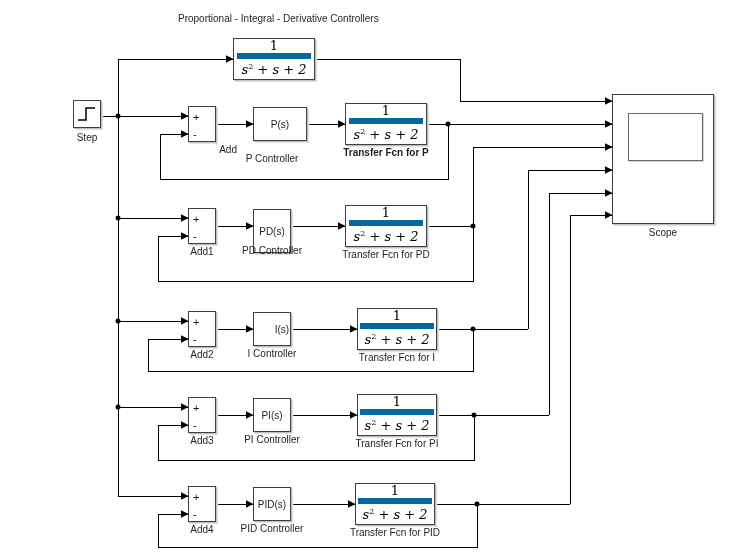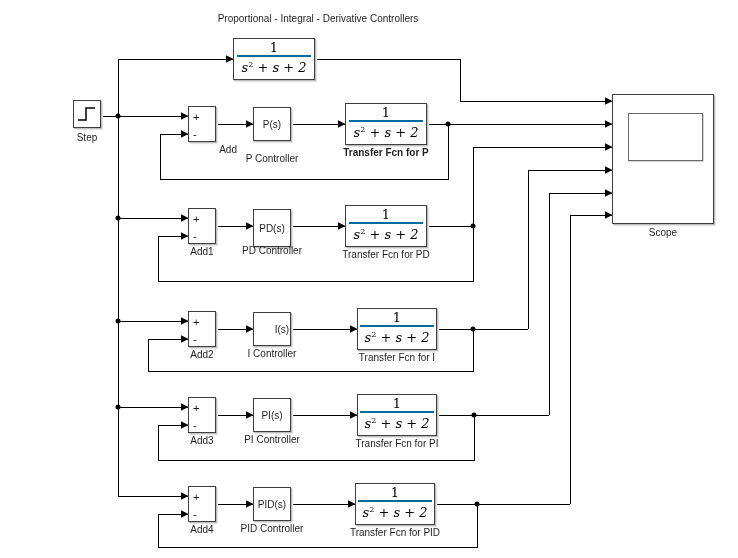--- a/index.html
+++ b/index.html
@@ -4,30 +4,30 @@
 <style>
   html,body{margin:0;padding:0;background:#ffffff;}
   #canvas{position:relative;width:738px;height:558px;background:#ffffff;overflow:hidden;
           font-family:"Liberation Sans",sans-serif;color:#1a1a1a;}
   #wires{position:absolute;left:0;top:0;width:738px;height:558px;}
   .wire{fill:none;stroke:#000;stroke-width:1;shape-rendering:crispEdges;}
   .dot{fill:#000;stroke:none;}
   .block{position:absolute;background:#fff;border:1px solid #3f3f3f;box-sizing:border-box;
          box-shadow:1px 1px 0 #bfbfbf,2px 2px 1px #e3e3e3;}
   .lbl{position:absolute;font-size:10px;line-height:11px;text-align:center;color:#1f1f1f;}
-  .title{position:absolute;font-size:10px;text-align:center;color:#1f1f1f;}
+  .title{position:absolute;font-size:10px;text-align:left;color:#1f1f1f;}
   .ctrl-text{display:flex;width:100%;height:100%;align-items:center;justify-content:center;
              font-size:10px;color:#1f1f1f;}
   .port{position:absolute;left:4px;font-size:11px;line-height:10px;color:#111;}
   .port.plus{top:5px;}
   .port.minus{top:22px;}
   .frac{display:flex;flex-direction:column;align-items:center;justify-content:center;
         width:100%;height:100%;font-family:"DejaVu Serif",serif;font-size:13px;color:#000;}
   .frac .num{line-height:14px;font-style:normal;}
-  .frac .den{border-top:2px solid #0369a1;padding:0 4px;line-height:16px;font-style:italic;}
+  .frac .den{border-top:6px solid #0369a1;padding:0 4px;line-height:16px;font-style:italic;}
   .frac sup{font-size:8px;font-style:normal;}
   .screen{position:absolute;left:15px;top:18px;width:73px;height:46px;background:#fff;
           border:1px solid #6a6a6a;box-shadow:1px 1px 0 #d5d5d5;}
   .stepglyph{position:absolute;left:1px;top:1px;}
 </style>
 </head>
 <body>
 
 <div id="canvas">
 
@@ -100,38 +100,38 @@
       <span class="num">1</span>
       <span class="den"><span>s</span><sup>2</sup><span> + s + 2</span></span>
     </div>
   </div>
 
   <div class="block" style="left:188px;top:106px;width:28px;height:36px;">
     <span class="port plus">+</span>
     <span class="port minus">-</span>
   </div>
   <div class="lbl" style="left:167px;top:144px;width:70px;text-align:right;">Add</div>
-  <div class="block" style="left:253px;top:107px;width:38px;height:34px;">
+  <div class="block" style="left:253px;top:107px;width:54px;height:34px;">
     <div class="ctrl-text">P(s)</div>
   </div>
   <div class="lbl" style="left:217px;top:153px;width:110px;">P Controller</div>
   <div class="block" style="left:345px;top:103px;width:82px;height:42px;">
     <div class="frac">
       <span class="num">1</span>
       <span class="den"><span>s</span><sup>2</sup><span> + s + 2</span></span>
     </div>
   </div>
   <div class="lbl" style="left:311px;top:147px;width:150px;font-weight:bold;">Transfer Fcn for P</div>
 
   <div class="block" style="left:188px;top:208px;width:28px;height:36px;">
     <span class="port plus">+</span>
     <span class="port minus">-</span>
   </div>
   <div class="lbl" style="left:167px;top:246px;width:70px;">Add1</div>
-  <div class="block" style="left:253px;top:209px;width:38px;height:38px;">
+  <div class="block" style="left:253px;top:209px;width:38px;height:44px;">
     <div class="ctrl-text">PD(s)</div>
   </div>
   <div class="lbl" style="left:217px;top:245px;width:110px;">PD Controller</div>
   <div class="block" style="left:345px;top:205px;width:82px;height:42px;">
     <div class="frac">
       <span class="num">1</span>
       <span class="den"><span>s</span><sup>2</sup><span> + s + 2</span></span>
     </div>
   </div>
   <div class="lbl" style="left:311px;top:249px;width:150px;">Transfer Fcn for PD</div>

